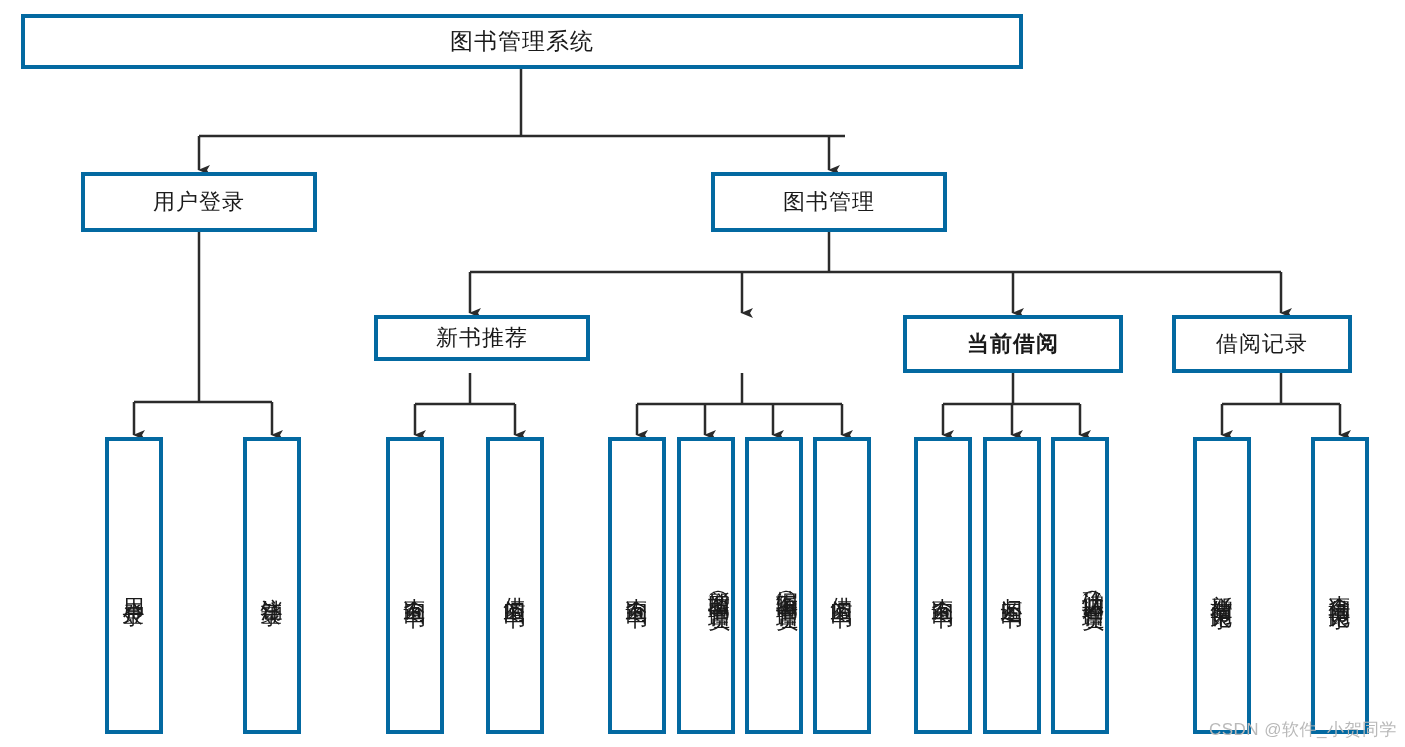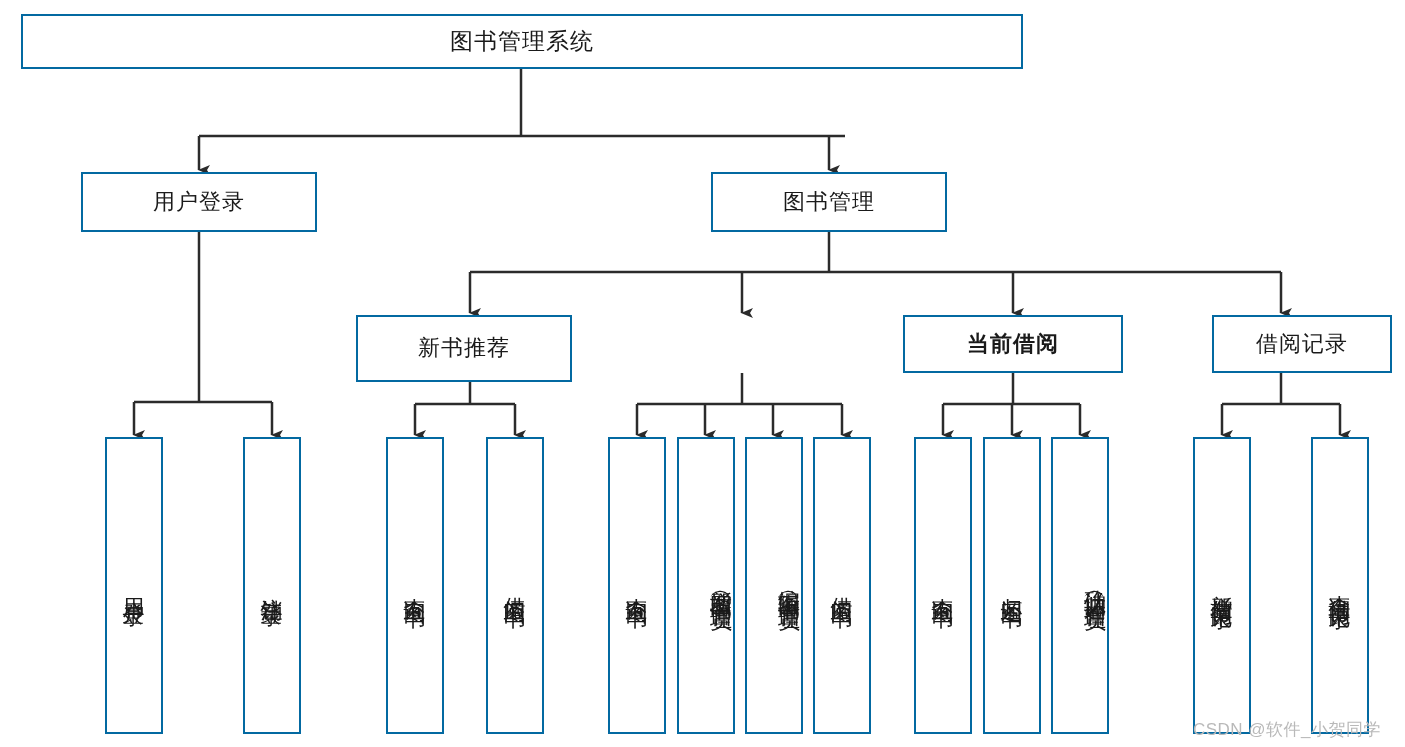--- a/index.html
+++ b/index.html
@@ -22,21 +22,21 @@
     position: absolute;
     left: 0;
     top: 0;
     width: 1405px;
     height: 747px;
     pointer-events: none;
   }
   .node {
     position: absolute;
     box-sizing: border-box;
-    border: 2px solid #0369a1;
+    border: 4px solid #0369a1;
     background: #ffffff;
     color: #1a1a1a;
     display: flex;
     align-items: center;
     justify-content: center;
     overflow: hidden;
   }
   .node.horiz {
     font-size: 22px;
     letter-spacing: 1px;
@@ -62,21 +62,21 @@
   .node.vert.mid-align {
     align-items: center;
   }
   .vtext {
     writing-mode: vertical-rl;
     text-orientation: upright;
     display: block;
   }
   #watermark {
     position: absolute;
-    right: 24px;
+    right: 8px;
     bottom: 6px;
     font-size: 17px;
     color: #b9b9b9;
     letter-spacing: 0.5px;
     white-space: nowrap;
     user-select: none;
   }
 </style>
 </head>
 <body>
@@ -137,27 +137,27 @@
     <span>图书管理系统</span>
   </div>
 
   <div class="node horiz" style="left:81px; top:172px; width:236px; height:60px;">
     <span>用户登录</span>
   </div>
   <div class="node horiz" style="left:711px; top:172px; width:236px; height:60px;text-align:center;">
     <span>图书管理</span>
   </div>
 
-  <div class="node horiz" style="left:356px; top:315px; width:216px; height:67px;">
+  <div class="node horiz" style="left:374px; top:315px; width:216px; height:46px;">
     <span>新书推荐</span>
   </div>
   <div class="node horiz" style="left:903px; top:315px; width:220px; height:58px;font-weight:bold;">
     <span>当前借阅</span>
   </div>
-  <div class="node horiz" style="left:1172px; top:315px; width:180px; height:58px;margin-left:40px;">
+  <div class="node horiz" style="left:1172px; top:315px; width:180px; height:58px;">
     <span>借阅记录</span>
   </div>
 
   <div class="node vert mid-align" style="left:105px; top:437px; width:58px; height:297px;">
     <span class="vtext">用户登录</span>
   </div>
   <div class="node vert mid-align" style="left:243px; top:437px; width:58px; height:297px;">
     <span class="vtext">注销登录</span>
   </div>
 

